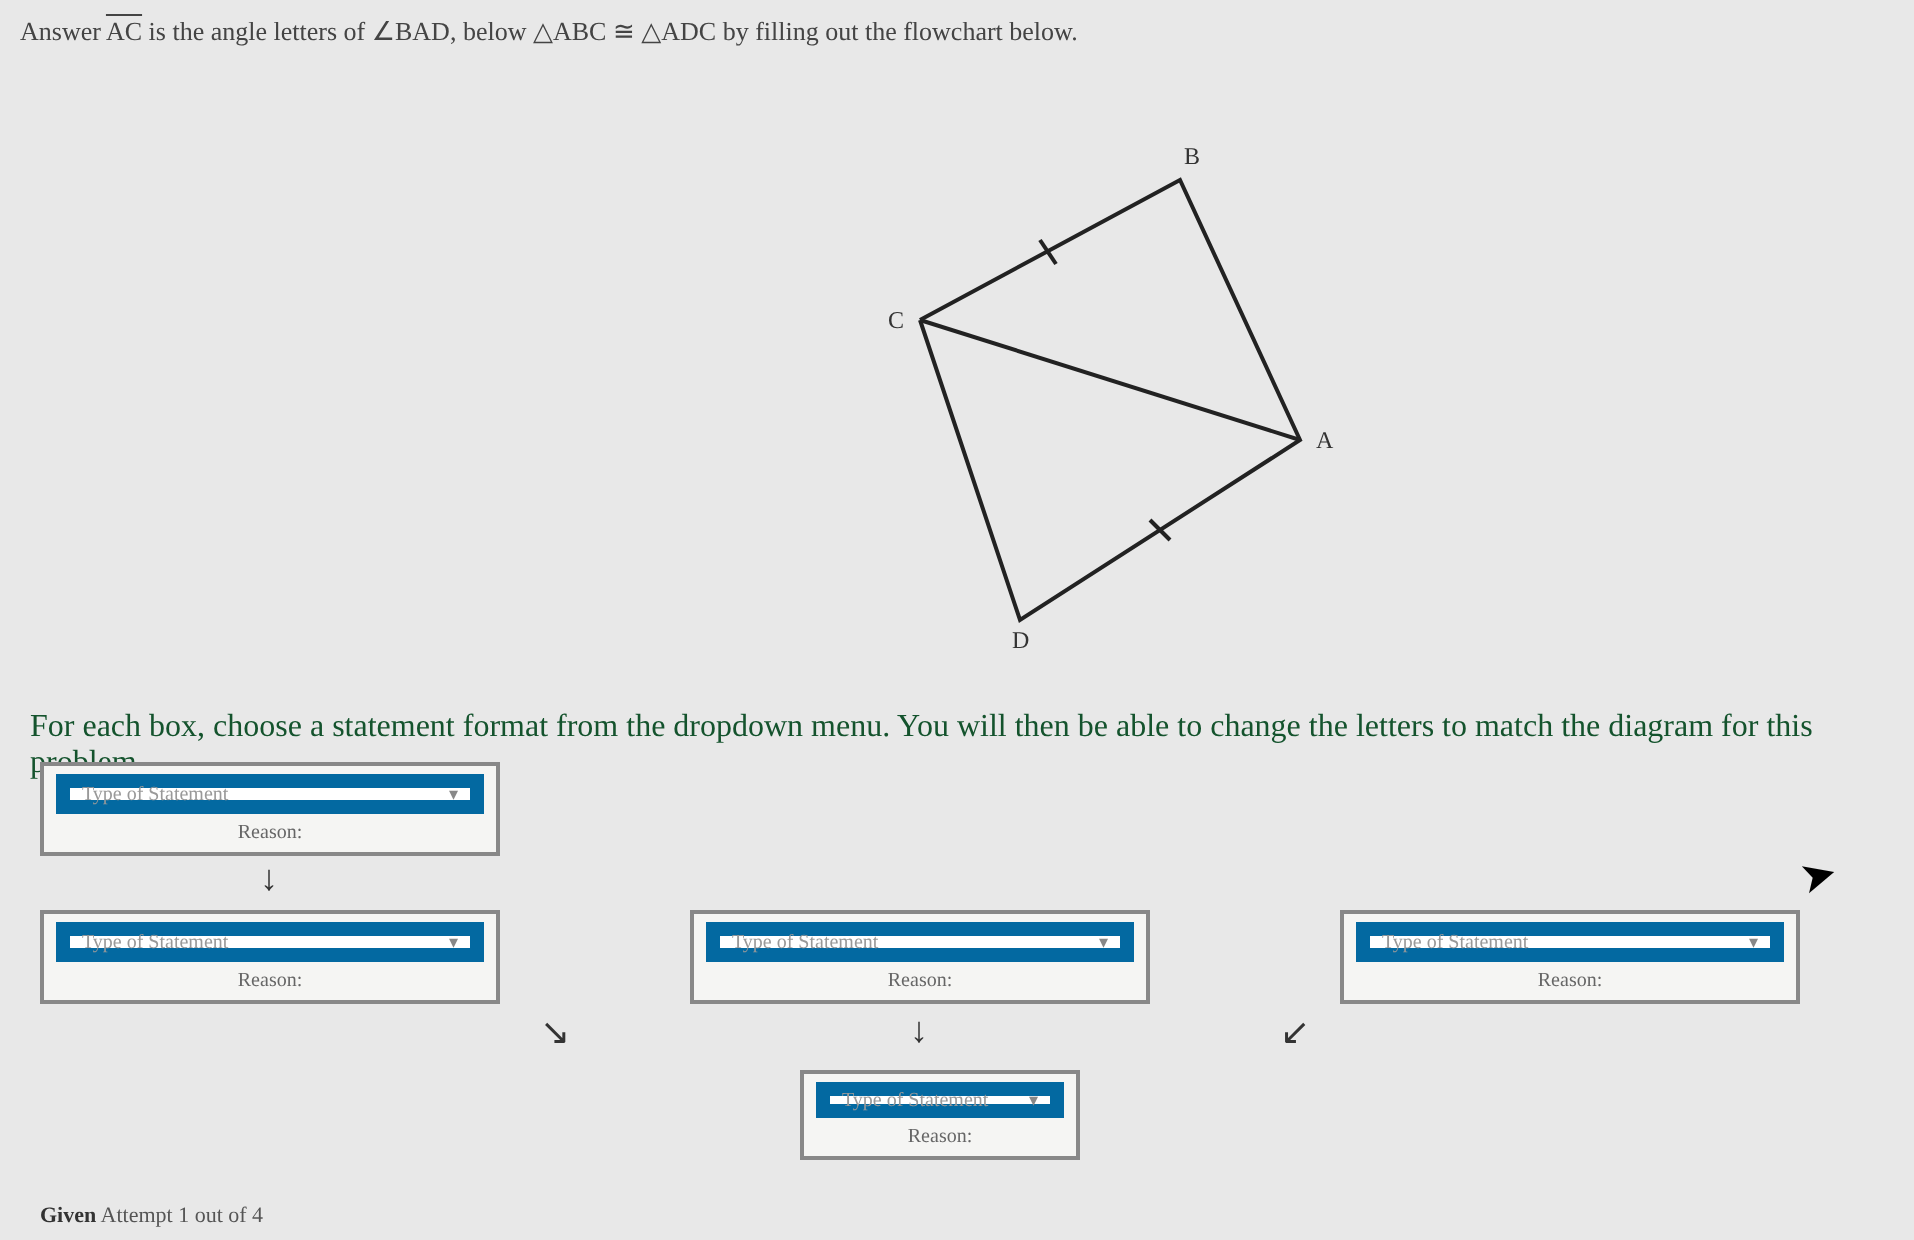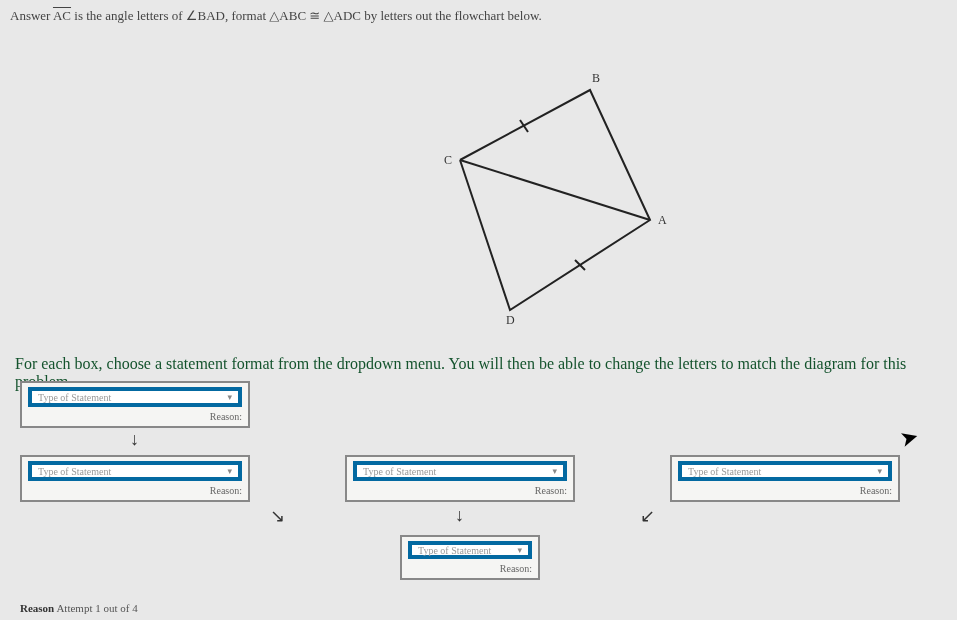--- a/index.html
+++ b/index.html
@@ -40,40 +40,40 @@
     height: 220px;
   }
   .box {
     position: absolute;
     border: 2px solid #888;
     background: #f5f5f3;
     padding: 4px 6px 4px 6px;
     font-size: 11px;
   }
   .box .slot {
-    border: 4px solid #0369a1;
+    border: 7px solid #0369a1;
     background: #fff;
     height: 20px;
     display: flex;
     align-items: center;
     padding: 0 6px;
     color: #999;
     font-size: 10px;
     cursor: pointer;
     position: relative;
   }
   .box .slot::after {
     content: "▾";
     position: absolute;
     right: 6px;
     color: #888;
     font-size: 9px;
   }
   .box .reason {
-    text-align: right;
+    text-align: center;
     font-size: 10px;
     color: #666;
     margin-top: 4px;
   }
   .box.small .slot { height: 18px; }
   .arrow {
     position: absolute;
     font-size: 18px;
     color: #333;
   }
@@ -91,21 +91,21 @@
     left: 20px;
     font-size: 11px;
     color: #555;
   }
   .answer-footer b { color: #333; }
 </style>
 </head>
 <body>
 
 <div class="problem-text">
-  <span>Answer </span><span class="overline">AC</span><span> is the angle letters of </span><span>∠BAD</span><span>, format </span><span>△ABC</span><span> ≅ </span><span>△ADC</span><span> by letters out the flowchart below.</span>
+  <span>Answer </span><span class="overline">AC</span><span> is the angle letters of </span><span>∠BAD</span><span>, below </span><span>△ABC</span><span> ≅ </span><span>△ADC</span><span> by filling out the flowchart below.</span>
 </div>
 
 <svg class="diagram" width="260" height="270">
   <polyline points="40,100 170,30 230,160 90,250 40,100" stroke="#222" stroke-width="2" fill="none"></polyline>
   <line x1="40" y1="100" x2="230" y2="160" stroke="#222" stroke-width="2"></line>
 
   <line x1="100" y1="60" x2="108" y2="72" stroke="#222" stroke-width="2"></line>
   <line x1="155" y1="200" x2="165" y2="210" stroke="#222" stroke-width="2"></line>
   <text x="172" y="22" font-size="12" fill="#333">B</text>
   <text x="24" y="104" font-size="12" fill="#333">C</text>
@@ -147,15 +147,15 @@
 
   <div class="box small" style="top:160px; left:400px; width:140px;">
     <div class="slot">Type of Statement</div>
     <div class="reason">Reason:</div>
   </div>
 </div>
 
 <div class="cursor">➤</div>
 
 <div class="answer-footer">
-  <b>Reason</b>
+  <b>Given</b>
   <span>Attempt 1 out of 4</span>
 </div>
 
 </body></html>

